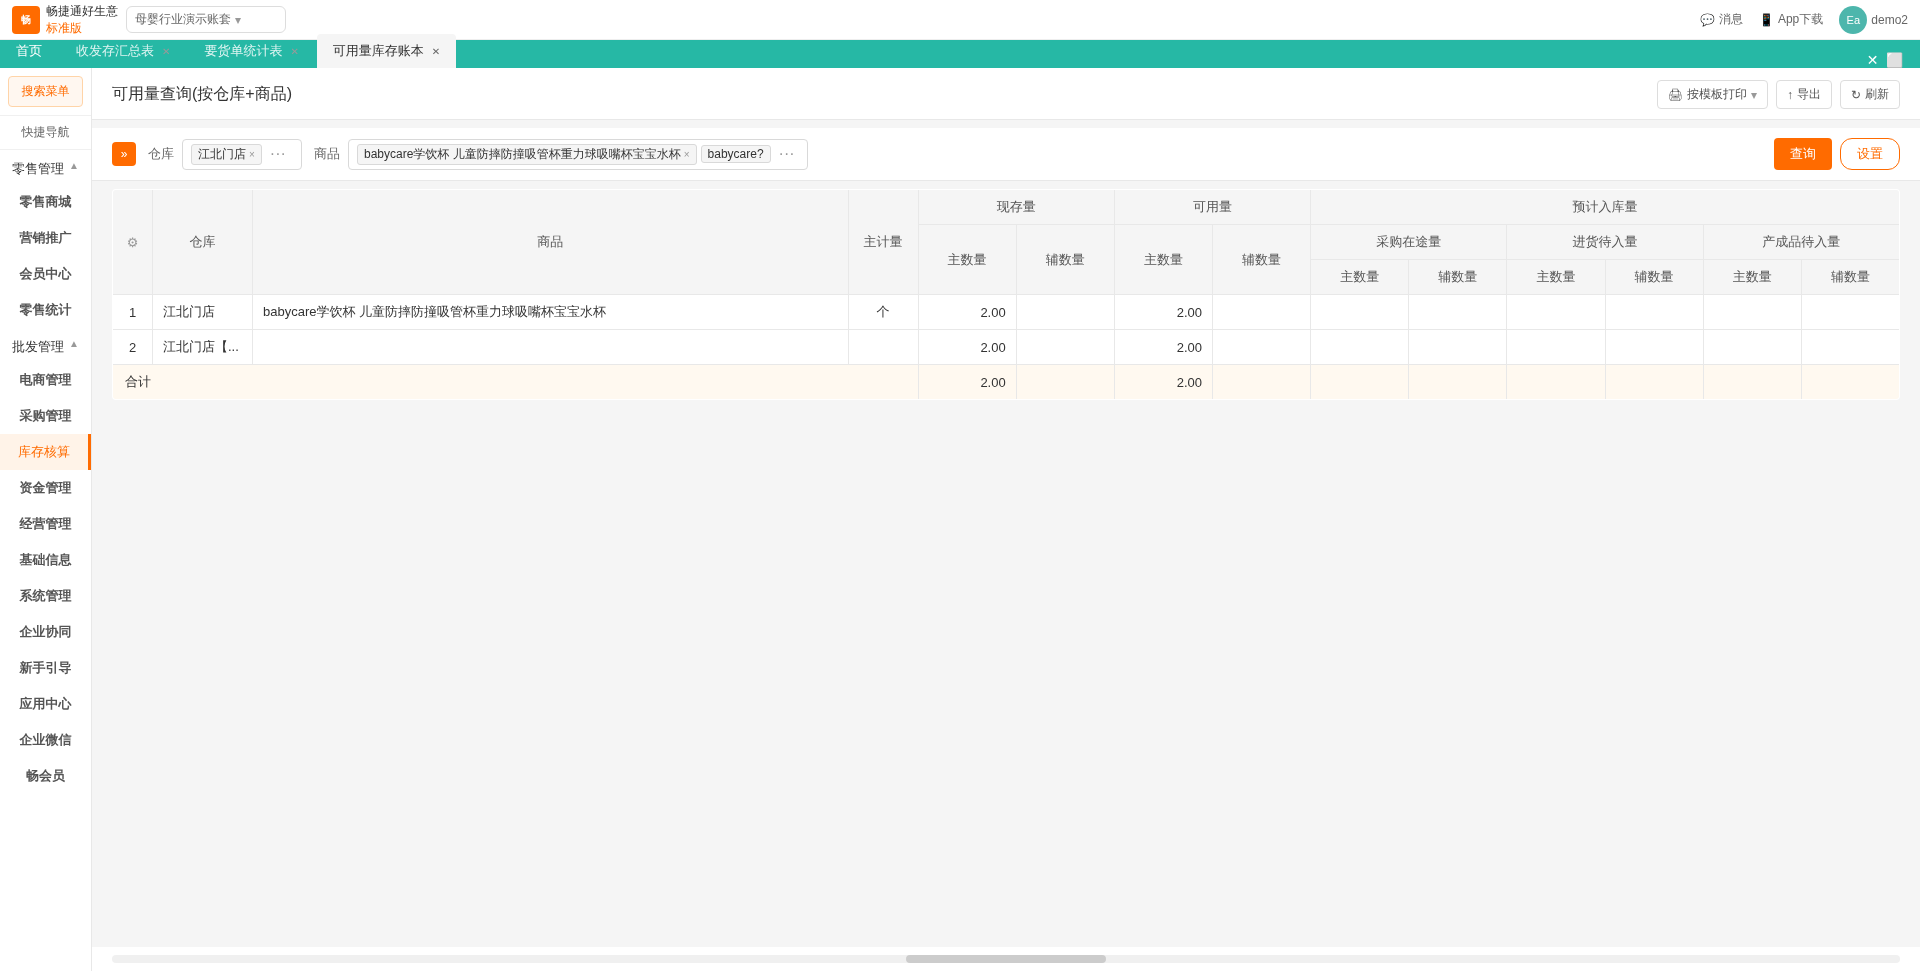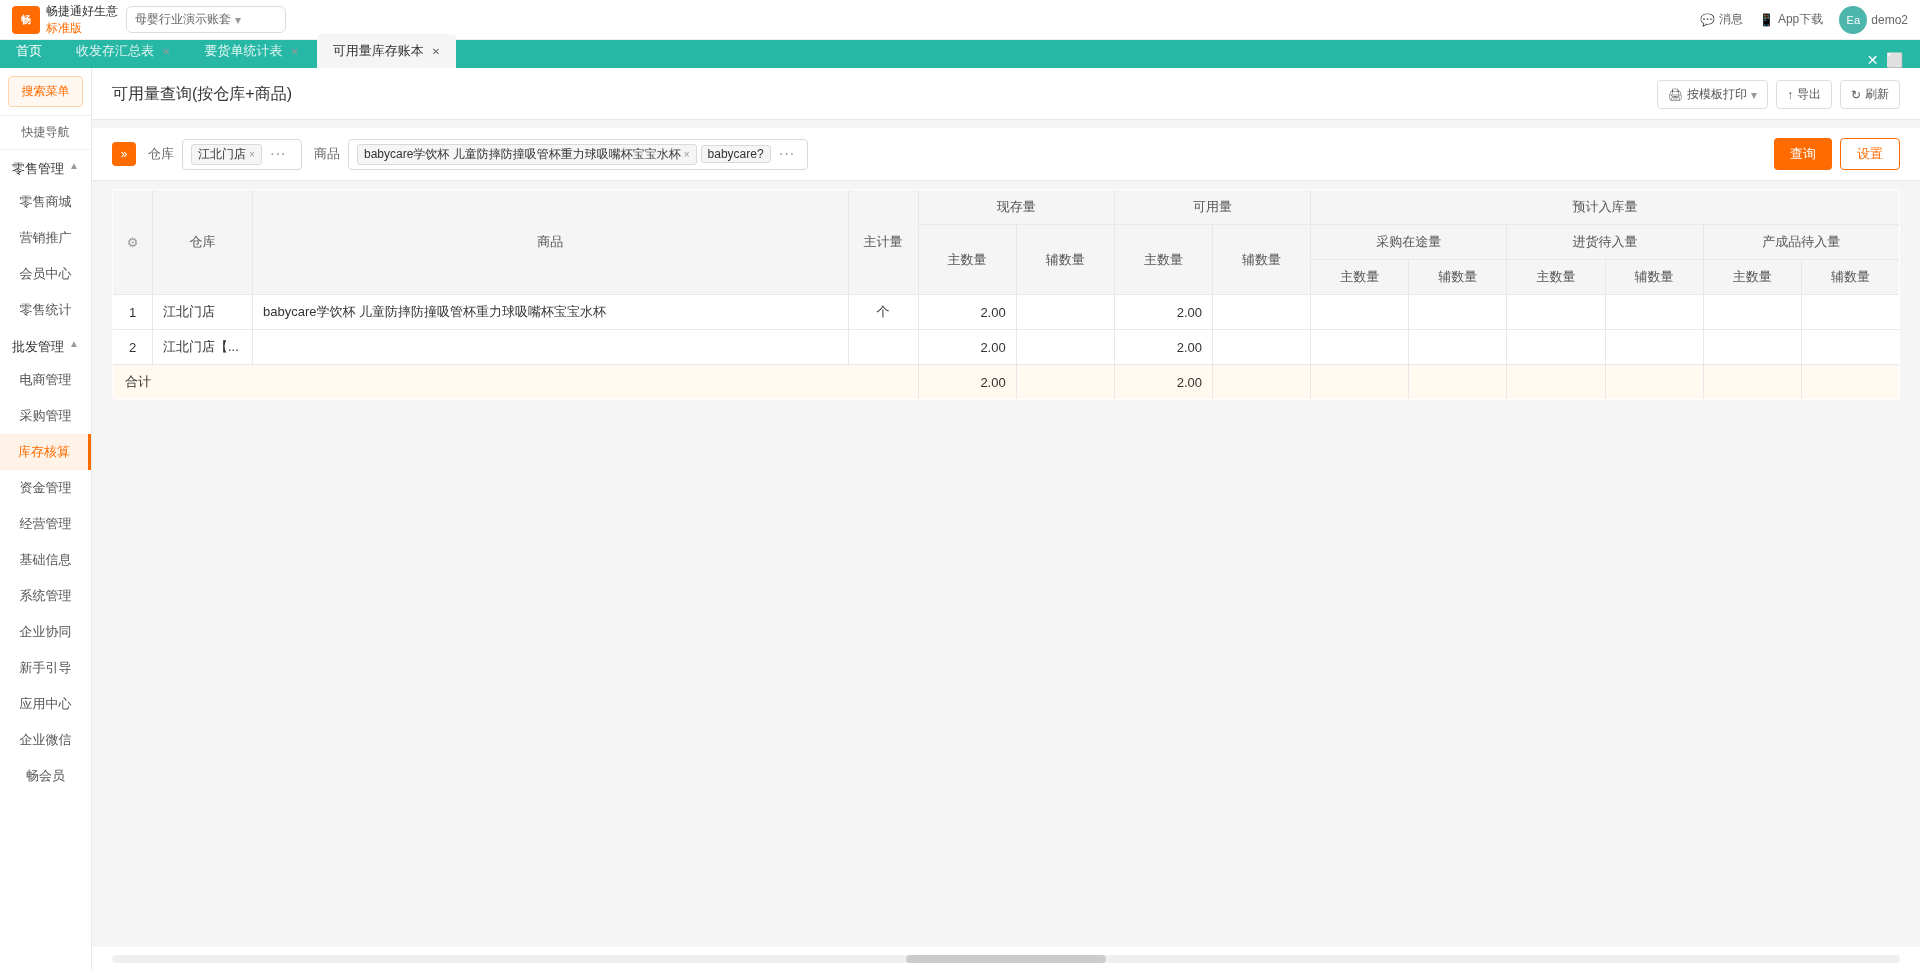--- a/index.html
+++ b/index.html
@@ -102,20 +102,21 @@
       font-weight: 500;
       cursor: pointer;
     }
     .sidebar-group-header .arrow { font-size: 10px; color: #999; }
     .sidebar-item {
       padding: 9px 12px;
       font-size: 13px;
       color: #555;
       cursor: pointer;
       text-align: center;
+      font-weight: bold;
     }
     .sidebar-item.active { background: #fff3e8; color: #ff6b00; font-weight: 500; border-right: 3px solid #ff6b00; }
 
     
     .content-area {
       flex: 1;
       display: flex;
       flex-direction: column;
       overflow: hidden;
       background: #f5f5f5;
@@ -172,21 +173,21 @@
     }
     .filter-tag .remove { cursor: pointer; color: #999; font-size: 10px; }
     .filter-dots { color: #999; font-size: 16px; cursor: pointer; padding: 0 4px; }
     .filter-actions { margin-left: auto; display: flex; gap: 8px; }
     .btn-primary {
       padding: 6px 16px; background: #ff6b00; color: white;
       border: none; border-radius: 4px; cursor: pointer; font-size: 13px;
     }
     .btn-default {
       padding: 6px 16px; background: white; color: #ff6b00;
-      border: 1px solid #ff6b00; border-radius: 4px; cursor: pointer; font-size: 13px;
+      border: 1px solid #ff6b00; border-radius: 12px; cursor: pointer; font-size: 13px;
     }
 
     
     .table-container {
       flex: 1;
       overflow: auto;
       padding: 8px 20px;
       background: #f5f5f5;
     }
     .data-table {

